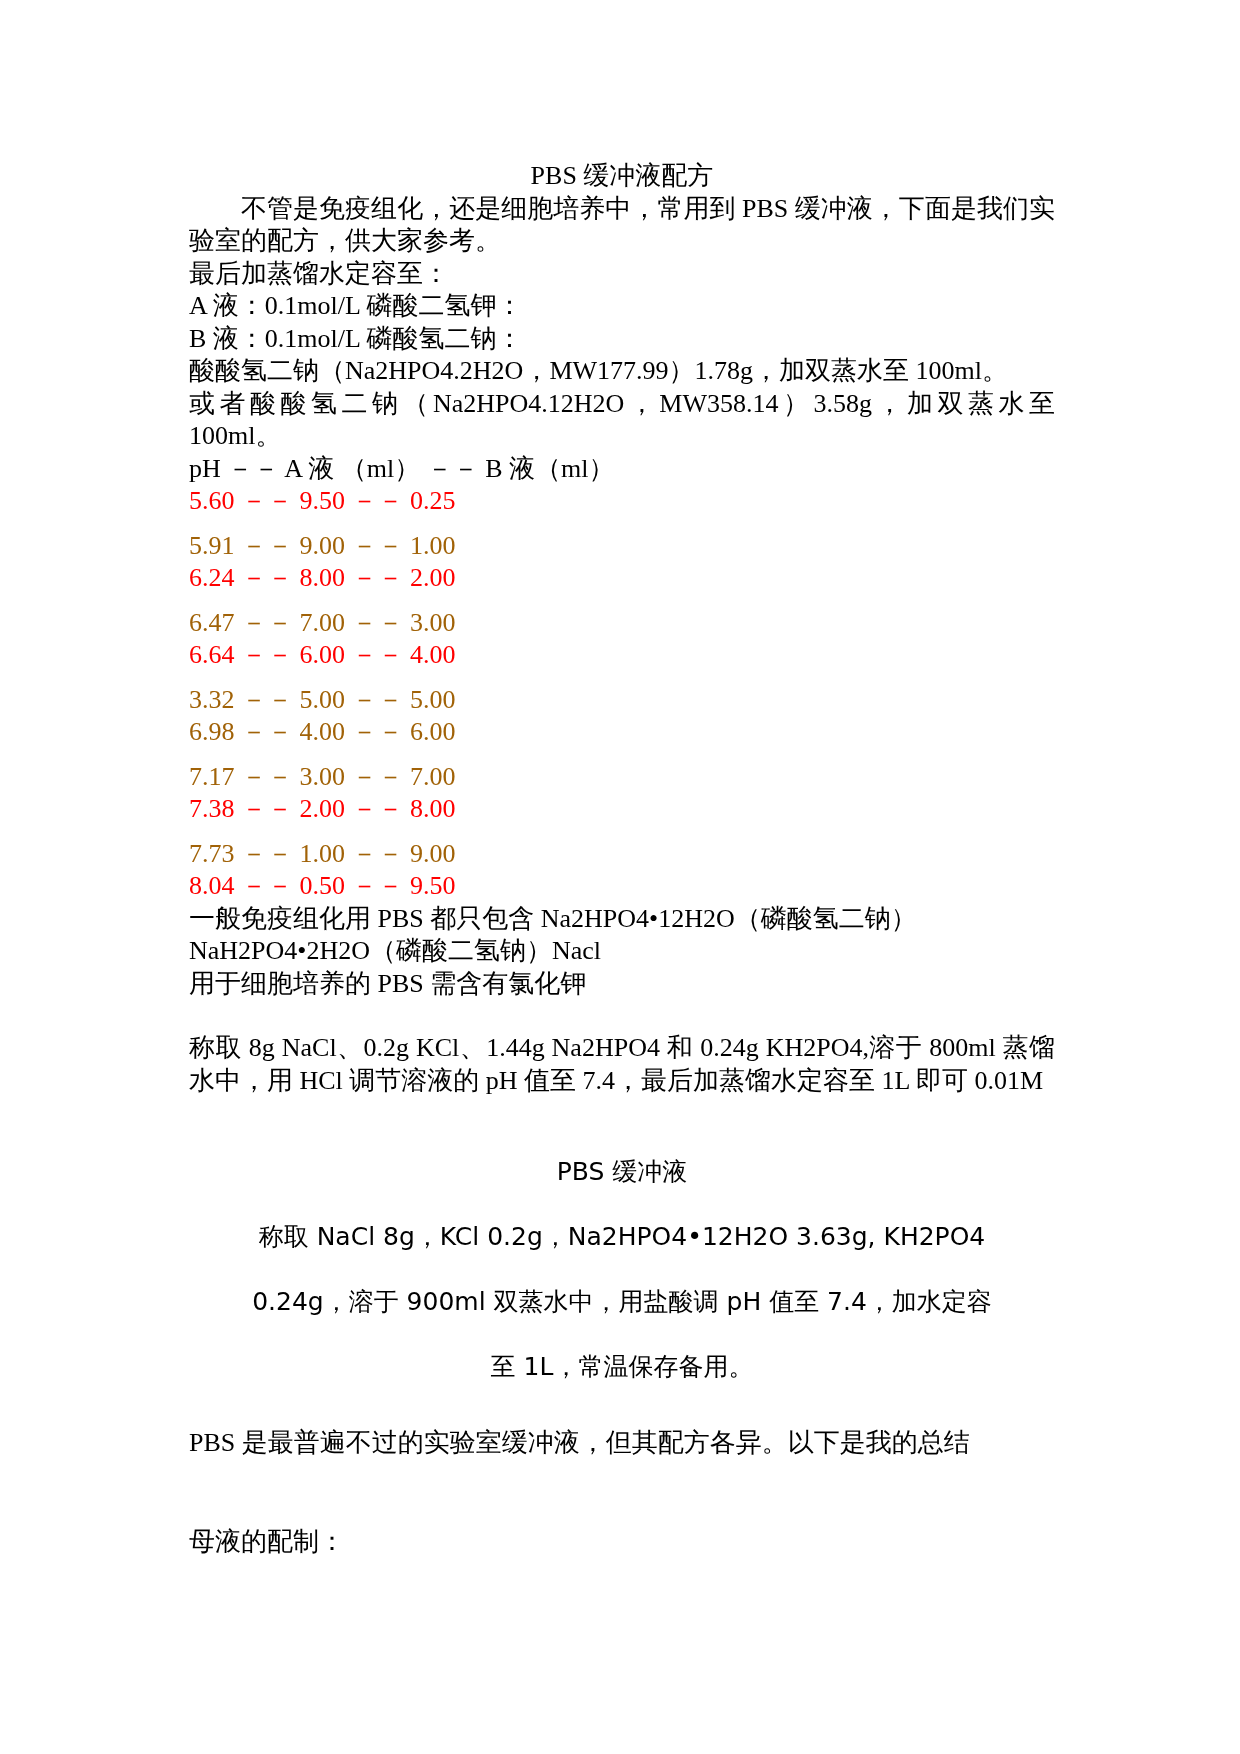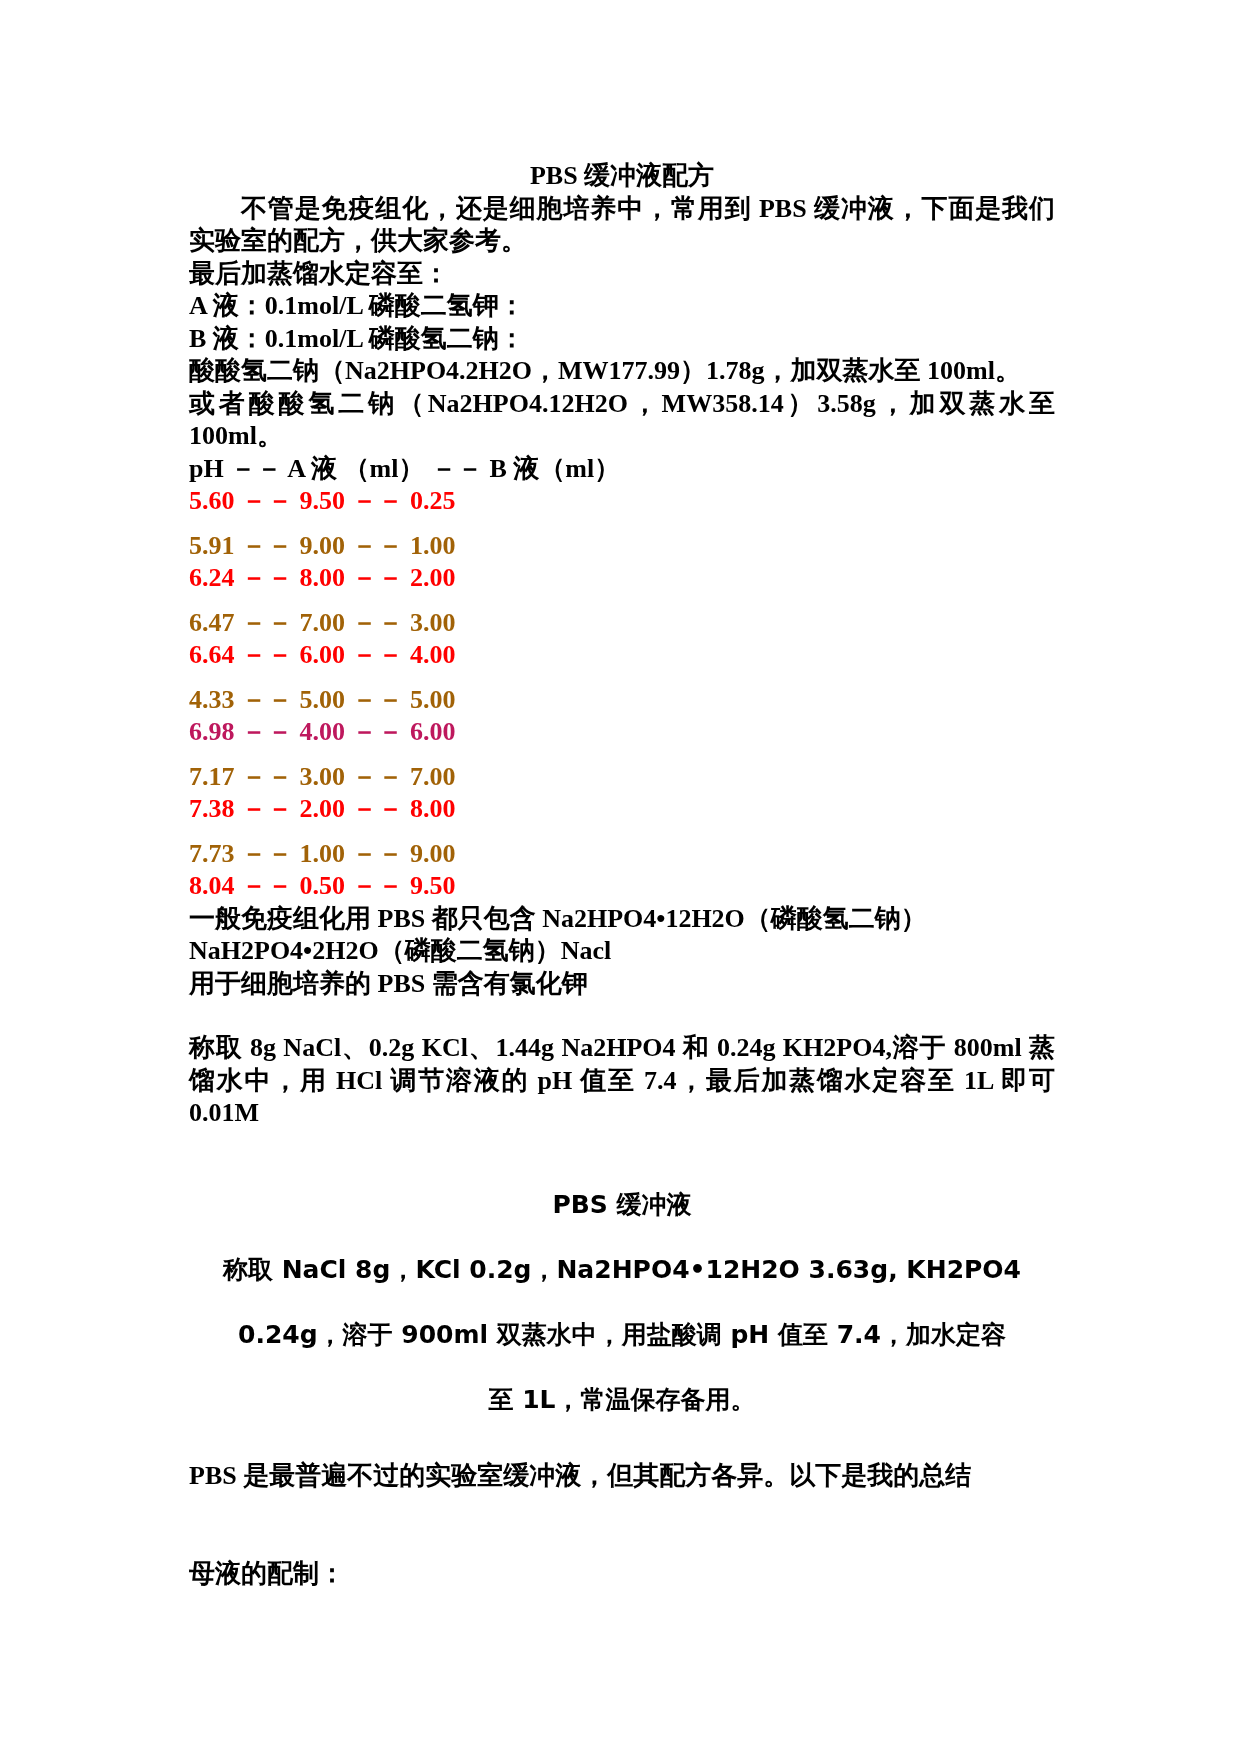--- a/index.html
+++ b/index.html
@@ -1,25 +1,25 @@
 <!DOCTYPE html>
 <html><head>
 <meta charset="utf-8">
 <style>
   html, body { margin: 0; padding: 0; background: #ffffff; }
   body { width: 1240px; height: 1754px; position: relative; overflow: hidden; }
   .page { position: absolute; left: 189px; top: 160px; width: 866px; color: #000; }
   .serif { font-family: "Liberation Serif", "DejaVu Serif", serif; font-size: 26px; }
   .sans { font-family: "DejaVu Sans", "Liberation Sans", sans-serif; font-size: 25px; }
-  .line { line-height: 32.5px; margin: 0; white-space: pre-wrap; font-weight: bold; }
+  .line { line-height: 32.5px; margin: 0; white-space: pre-wrap; }
   .title { text-align: center; }
   .indent { text-indent: 52px; }
   .justify { text-align: justify; text-align-last: left; }
   .red { color: #ff0000; }
-  .red-dark { color: #be185d; }
+  .red-dark { color: #a16207; }
   .black { color: #a16207; margin-top: 12px; }
   .blank { height: 32px; }
   .sec2 .line { line-height: 65px; text-align: center; }
 </style>
 </head>
 <body>
 
 <div class="page">
   <p class="line serif title">PBS 缓冲液配方</p>
   <p class="line serif indent justify">不管是免疫组化，还是细胞培养中，常用到 PBS 缓冲液，下面是我们实验室的配方，供大家参考。</p>
@@ -29,21 +29,21 @@
   <p class="line serif justify">酸酸氢二钠（Na2HPO4.2H2O，MW177.99）1.78g，加双蒸水至 100ml。</p>
   <p class="line serif justify">或者酸酸氢二钠（Na2HPO4.12H2O，MW358.14）3.58g，加双蒸水至 100ml。</p>
   <p class="line serif">pH －－ A 液 （ml） －－ B 液（ml）</p>
 
   <div id="ph-table">
     <p class="line serif ph-row red"><span>5.60</span><span> －－ </span><span>9.50</span><span> －－ </span><span>0.25</span></p>
     <p class="line serif ph-row black"><span>5.91</span><span> －－ </span><span>9.00</span><span> －－ </span><span>1.00</span></p>
     <p class="line serif ph-row red"><span>6.24</span><span> －－ </span><span>8.00</span><span> －－ </span><span>2.00</span></p>
     <p class="line serif ph-row black"><span>6.47</span><span> －－ </span><span>7.00</span><span> －－ </span><span>3.00</span></p>
     <p class="line serif ph-row red"><span>6.64</span><span> －－ </span><span>6.00</span><span> －－ </span><span>4.00</span></p>
-    <p class="line serif ph-row black"><span>4.33</span><span> －－ </span><span>5.00</span><span> －－ </span><span>5.00</span></p>
+    <p class="line serif ph-row black"><span>3.32</span><span> －－ </span><span>5.00</span><span> －－ </span><span>5.00</span></p>
     <p class="line serif ph-row red-dark"><span>6.98</span><span> －－ </span><span>4.00</span><span> －－ </span><span>6.00</span></p>
     <p class="line serif ph-row black"><span>7.17</span><span> －－ </span><span>3.00</span><span> －－ </span><span>7.00</span></p>
     <p class="line serif ph-row red"><span>7.38</span><span> －－ </span><span>2.00</span><span> －－ </span><span>8.00</span></p>
     <p class="line serif ph-row black"><span>7.73</span><span> －－ </span><span>1.00</span><span> －－ </span><span>9.00</span></p>
     <p class="line serif ph-row red"><span>8.04</span><span> －－ </span><span>0.50</span><span> －－ </span><span>9.50</span></p>
   </div>
 
   <p class="line serif">一般免疫组化用 PBS 都只包含 Na2HPO4•12H2O（磷酸氢二钠）</p>
   <p class="line serif">NaH2PO4•2H2O（磷酸二氢钠）Nacl</p>
   <p class="line serif">用于细胞培养的 PBS 需含有氯化钾</p>

